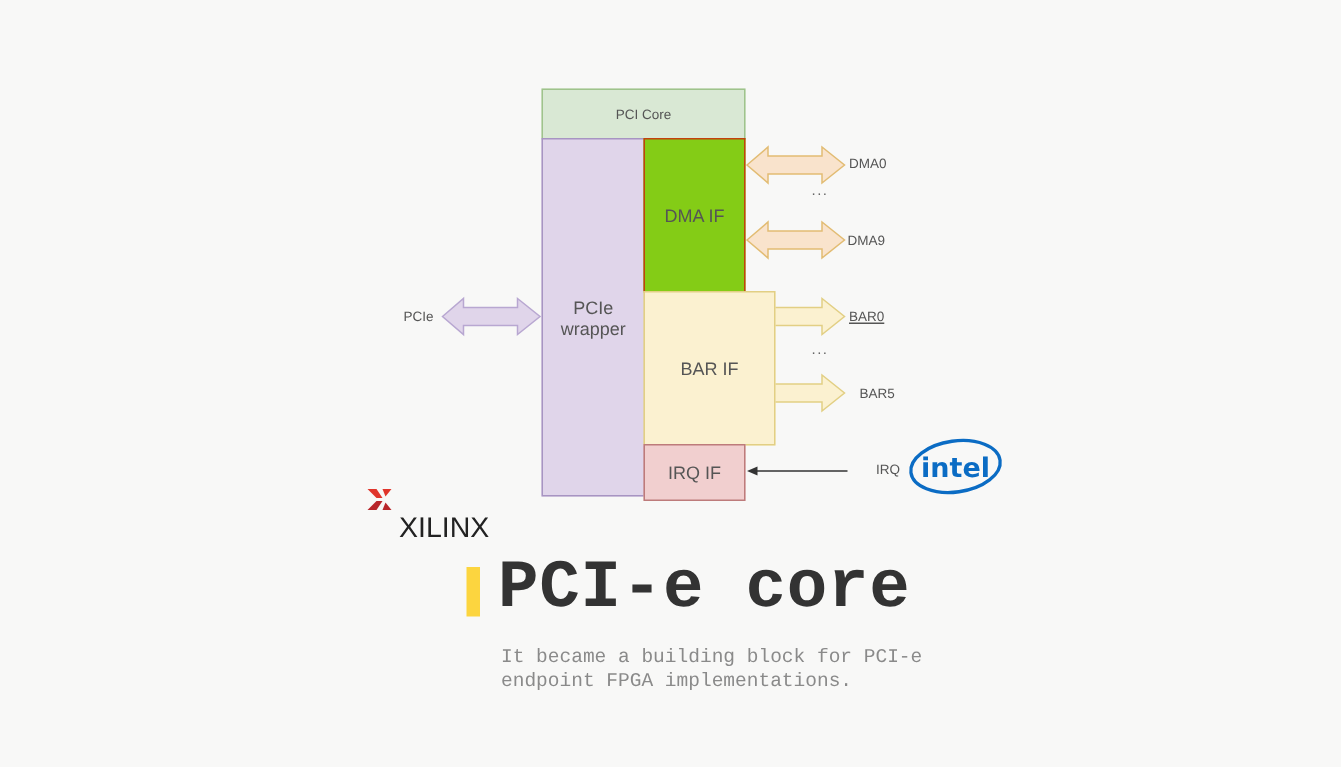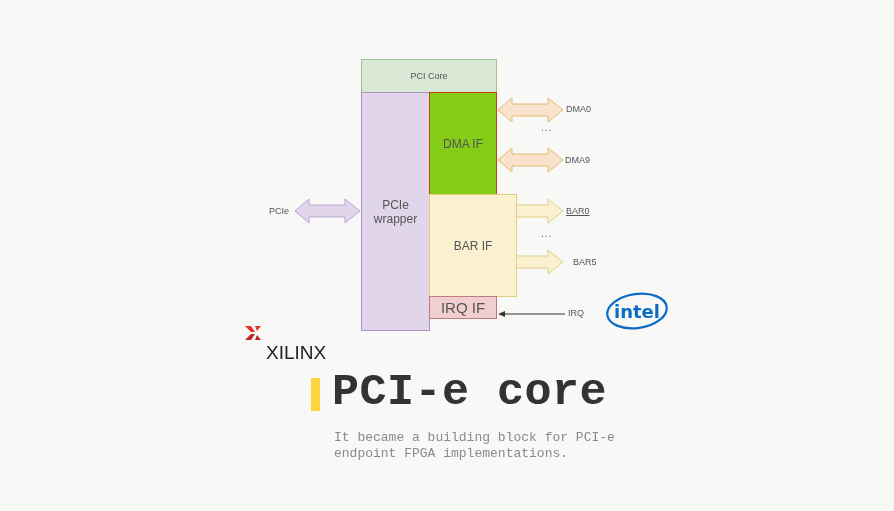--- a/index.html
+++ b/index.html
@@ -2,21 +2,21 @@
 <html><head>
 <meta charset="utf-8">
 <style>
   html, body { margin:0; padding:0; }
   body { width:894px; height:511px; background:#f8f8f7; position:relative; overflow:hidden; font-family:"Liberation Sans", sans-serif; }
   .box { position:absolute; box-sizing:border-box; display:flex; align-items:center; justify-content:center; text-align:center; color:#555; }
   #pci-core { left:361px; top:59px; width:136px; height:34px; background:#d9e8d4; border:1px solid #9fc38c; font-size:9px; }
   #pcie-wrapper { left:361px; top:92px; width:69px; height:239px; background:#e0d5ea; border:1px solid #a794c2; font-size:12px; line-height:14px; white-space:pre-line; }
   #dma-if { left:429px; top:92px; width:68px; height:103px; background:#84cc16; border:1px solid #c2410c; font-size:12px; }
   #bar-if { left:429px; top:194px; width:88px; height:103px; background:#fbf1d0; border:1px solid #e2cf84; font-size:12px; }
-  #irq-if { left:429px; top:296px; width:68px; height:23px; background:#f1cfcf; border:1px solid #bd7b7b; font-size:15px; }
+  #irq-if { left:429px; top:296px; width:68px; height:38px; background:#f1cfcf; border:1px solid #bd7b7b; font-size:12px; }
   .lbl { position:absolute; font-size:9px; color:#555; }
   .dots { position:absolute; font-size:10px; color:#666; letter-spacing:1px; }
   svg.arrows { position:absolute; left:0; top:0; }
   #xilinx { position:absolute; left:244px; top:301px; display:flex; align-items:center; gap:4px; }
   #xilinx-text { font-size:19px; color:#222; letter-spacing:0px; font-family:"Liberation Sans", sans-serif;margin-top:41px; }
   #intel { position:absolute; left:604px; top:289px; }
   #title-bar { position:absolute; left:311px; top:378px; width:9px; height:33px; background:#fcd53f; }
   #title { position:absolute; left:332px; top:367px; font-size:45px; font-weight:bold; color:#333; font-family:Liberation Mono, monospace; letter-spacing:0.5px; }
   #subtitle { position:absolute; left:334px; top:430px; width:330px; font-size:13px; line-height:16px; color:#8a8a8a; font-family:Liberation Mono, monospace; }
 </style>
@@ -46,21 +46,21 @@
 <div class="box" id="bar-if">BAR IF</div>
 <div class="box" id="irq-if">IRQ IF</div>
 
 <span class="lbl" style="left:269px; top:206px;">PCIe</span>
 <span class="lbl" style="left:566px; top:104px;">DMA0</span>
 <span class="dots" style="left:541px; top:122px;">...</span>
 <span class="lbl" style="left:565px; top:155px;">DMA9</span>
 <span class="lbl" style="left:566px; top:206px;text-decoration:underline;">BAR0</span>
 <span class="dots" style="left:541px; top:228px;">...</span>
 <span class="lbl" style="left:573px; top:257px;">BAR5</span>
-<span class="lbl" style="left:568px; top:308px;">IRQ</span>
+<span class="lbl" style="left:584px; top:308px;">IRQ</span>
 
 <div id="xilinx">
   <svg width="18" height="18" viewBox="0 0 18 18">
     <polygon points="1,2 7,2 11,8 7,8" fill="#e0352b"></polygon>
     <polygon points="1,16 7,16 11,10 7,10" fill="#b8252a"></polygon>
     <polygon points="11,2 17,2 13,7" fill="#e0352b"></polygon>
     <polygon points="11,16 17,16 13,11" fill="#b8252a"></polygon>
   </svg>
   <span id="xilinx-text">XILINX</span>
 </div>

